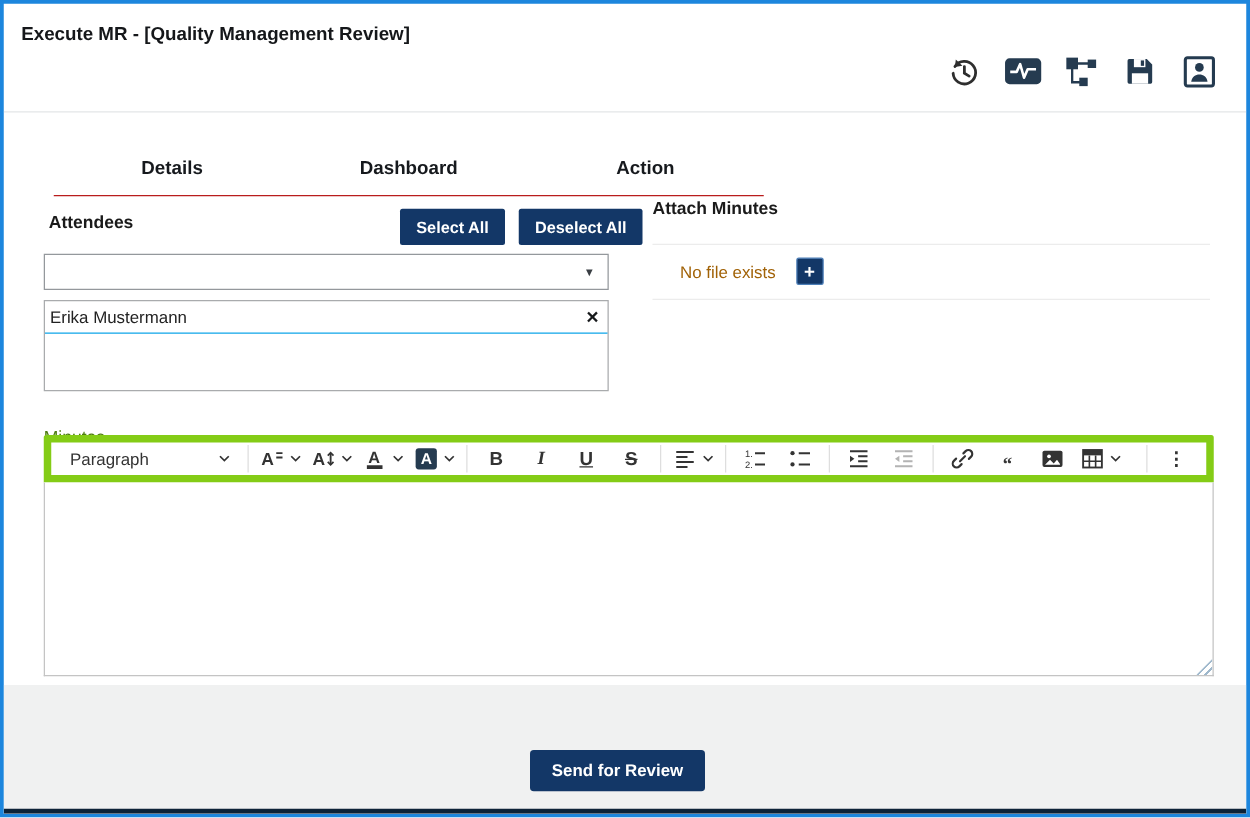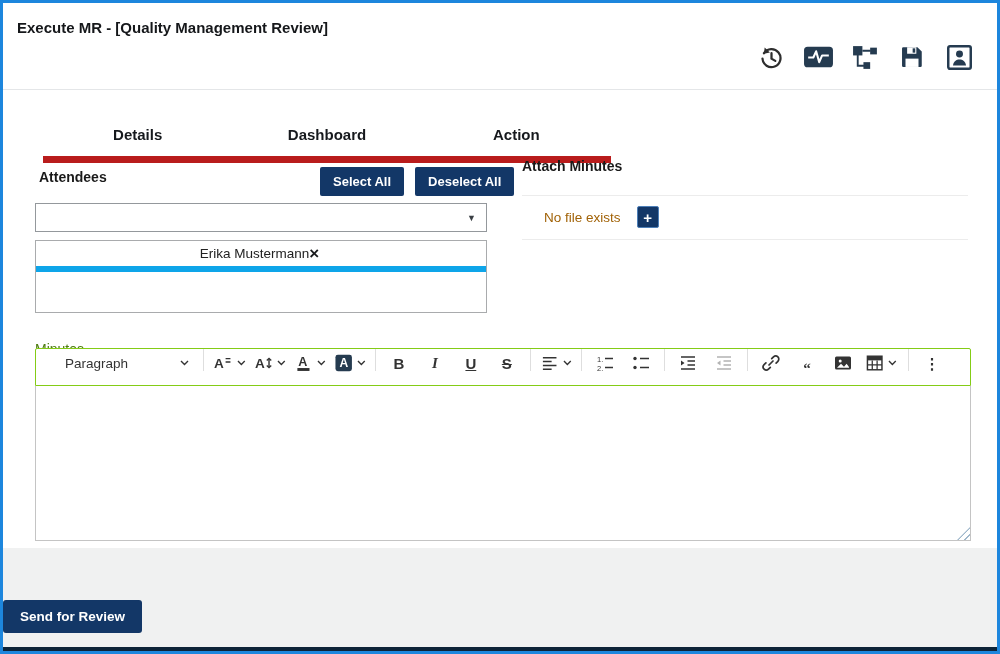--- a/index.html
+++ b/index.html
@@ -20,21 +20,21 @@
   .header-icons{
     position:absolute;right:22px;top:38px;
     display:flex;align-items:center;gap:15px;
   }
   .hicon{width:32px;height:32px;display:flex;align-items:center;justify-content:center;cursor:pointer;}
   .top-divider{position:absolute;left:0;right:0;top:86px;height:1px;background:#e4e6e8;}
 
   
   .tabs{
     position:absolute;left:40px;top:112px;width:568px;
-    display:flex;border-bottom:7px solid #b91c1c;
+    display:flex;border-bottom:1px solid #b91c1c;
   }
   .tab{
     flex:1;text-align:center;padding:11px 0 13px;
     font-size:15px;font-weight:bold;color:#16191d;
     cursor:pointer;position:relative;
   }
   .tab.active::after{
     content:"";position:absolute;left:32px;right:32px;bottom:-1px;height:3px;background:#1d2733;
   }
 
@@ -51,22 +51,22 @@
     box-sizing:border-box;border:1px solid #94989c;background:#fff;
     display:flex;align-items:center;justify-content:flex-end;
     padding-right:10px;cursor:pointer;
   }
   .select-caret{font-size:9px;color:#3a3f44;}
   .attendee-list{
     position:absolute;left:32px;top:237px;width:452px;height:73px;
     box-sizing:border-box;border:1px solid #a9abad;background:#fff;
   }
   .attendee-row{
-    display:flex;align-items:center;justify-content:center;
-    height:25px;border-bottom:6px solid #0ea5e9;
+    display:flex;align-items:center;justify-content:space-between;
+    height:25px;border-bottom:1px solid #0ea5e9;
     padding:0 7px 0 4px;font-size:13.5px;color:#222;cursor:default;
   }
   .remove-x{font-size:17px;font-weight:bold;color:#17191b;cursor:pointer;line-height:1;}
 
   
   .attach-label{position:absolute;left:519px;top:155px;font-size:14px;font-weight:bold;color:#1a1a1a;}
   .attach-line{position:absolute;height:1px;background:#ececec;width:446px;left:519px;}
   .attach-row{
     position:absolute;left:541px;top:203px;display:flex;align-items:center;gap:16px;
   }
@@ -75,22 +75,22 @@
     width:22px;height:22px;box-sizing:border-box;
     background:#133767;color:#fff;border:1px solid #4d7fb8;border-radius:2px;
     display:flex;align-items:center;justify-content:center;
     font-size:15px;font-weight:bold;cursor:pointer;
   }
 
   
   .minutes-label{position:absolute;left:32px;top:338px;font-size:14px;font-weight:normal;color:#4d7c0f;}
   .editor{position:absolute;left:32px;top:345px;width:936px;}
   .editor-toolbar{
-    box-sizing:border-box;height:38px;border:1px solid #84cc16;border-radius:2px 2px 0 0;
-    background:#fff;display:flex;align-items:flex-start;padding:0 21px;gap:2px;
+    box-sizing:border-box;height:38px;border:6px solid #84cc16;border-radius:2px 2px 0 0;
+    background:#fff;display:flex;align-items:center;padding:0 7px;gap:2px;
   }
   .tbtn{
     height:28px;min-width:28px;padding:0 3px;border-radius:2px;
     display:flex;align-items:center;justify-content:center;gap:4px;
     color:#333;cursor:pointer;user-select:none;
   }
   .tbtn .glyph{font-size:15px;line-height:1;}
   .para-dd{width:128px;justify-content:space-between;padding:0 8px;font-size:13.5px;color:#333;}
   .tsep{width:1px;height:22px;background:#dedede;margin:0 4px;flex:0 0 auto;}
   .tspacer{flex:1;}
@@ -105,21 +105,21 @@
     background:#fff;position:relative;cursor:text;font-size:14px;color:#222;padding:8px 10px;
   }
   .resize-handle{
     position:absolute;right:1px;bottom:1px;width:13px;height:13px;cursor:nwse-resize;
     background:repeating-linear-gradient(135deg,#9fb8cc 0 1.5px,transparent 1.5px 4.5px);
     clip-path:polygon(100% 0,100% 100%,0 100%);
   }
 
   
   .footer{position:absolute;left:0;right:0;top:545px;bottom:0;background:#f0f1f1;}
-  .footer-buttons{position:absolute;left:0;right:12px;top:52px;display:flex;justify-content:space-between;gap:12px;}
+  .footer-buttons{position:absolute;left:0;right:12px;top:52px;display:flex;justify-content:center;gap:12px;}
   .btn-large{padding:9px 17px;font-size:13.5px;border-radius:3px;}
   .bottom-strip{position:absolute;left:0;right:0;bottom:0;height:4px;background:#0d2338;}
 </style>
 </head>
 <body>
 
 <div class="window">
 
   <div class="window-title">Execute MR - [Quality Management Review]</div>
 

